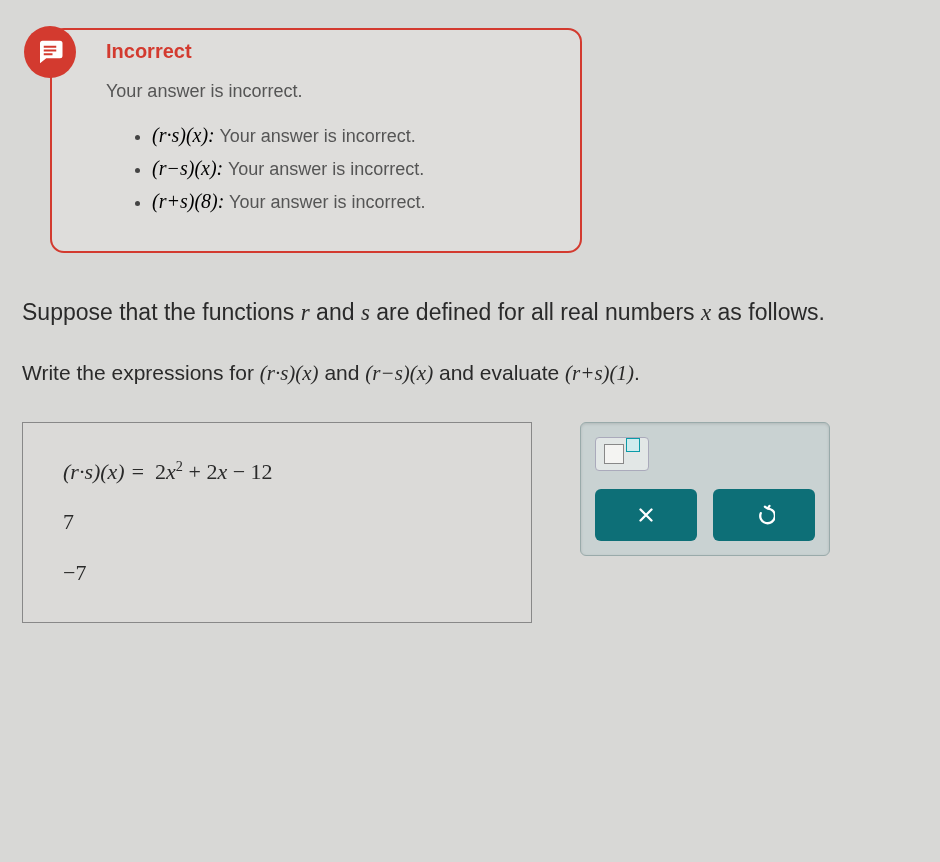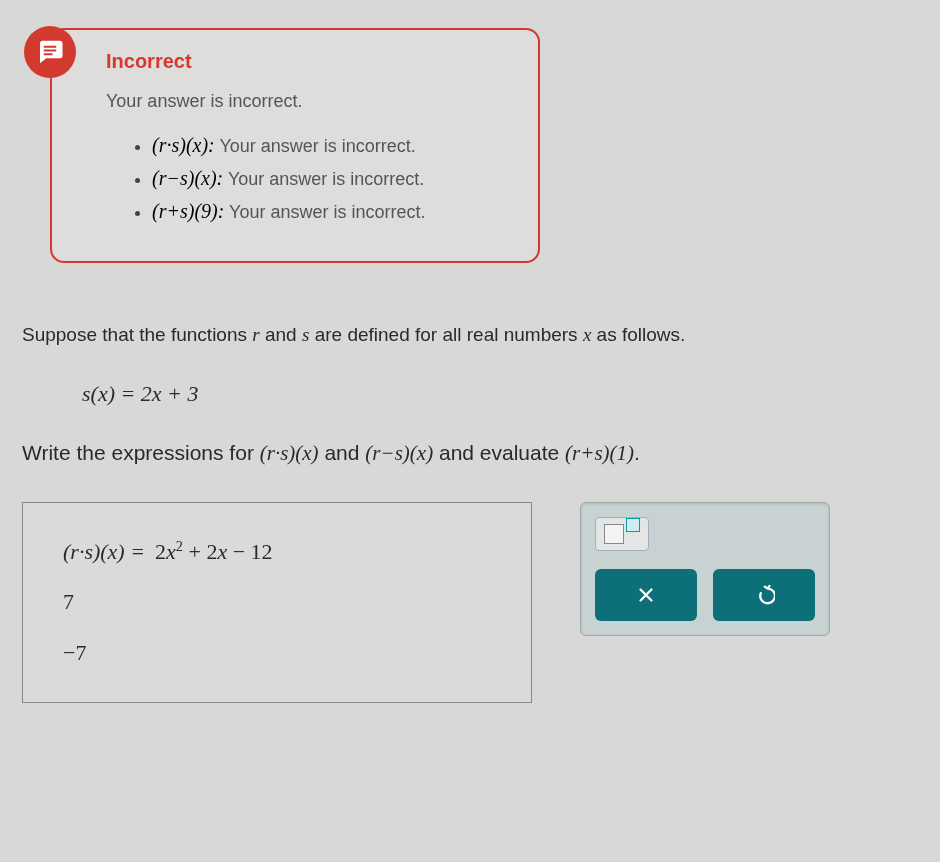--- a/index.html
+++ b/index.html
@@ -9,23 +9,23 @@
     background: #d8d8d6;
     font-family: Arial, Helvetica, sans-serif;
     color: #2a2a2a;
     padding: 28px 28px 28px 22px;
     position: relative;
   }
   .feedback-card {
     position: relative;
     border: 2px solid #d33a2f;
     border-radius: 14px;
-    padding: 20px 28px 28px 54px;
+    padding: 10px 28px 28px 54px;
     margin-left: 28px;
-    width: 490px;
+    width: 532px;
     background: #dedddb;
   }
   .feedback-icon {
     position: absolute;
     left: -28px;
     top: -4px;
     width: 52px;
     height: 52px;
     border-radius: 50%;
     background: #d33a2f;
@@ -55,22 +55,22 @@
     margin-bottom: 10px;
   }
   .feedback-list li .expr {
     font-family: Georgia, 'Times New Roman', serif;
     font-style: italic;
     font-size: 20px;
     color: #000000;
   }
   .feedback-list li .msg { color: #555; }
   .question {
-    margin-top: 58px;
-    font-size: 19px;
+    margin-top: 42px;
+    font-size: 23px;
     line-height: 1.5;
   }
   .question .fn {
     font-family: Georgia, 'Times New Roman', serif;
     font-style: italic;
   }
   .defs {
     margin: 26px 0 0 60px;
     font-family: Georgia, 'Times New Roman', serif;
     font-style: italic;
@@ -171,32 +171,31 @@
   <ul class="feedback-list">
     <li>
       <span class="expr">(r·s)(x):</span>
       <span class="msg">Your answer is incorrect.</span>
     </li>
     <li>
       <span class="expr">(r−s)(x):</span>
       <span class="msg">Your answer is incorrect.</span>
     </li>
     <li>
-      <span class="expr">(r+s)(9):</span>
+      <span class="expr">(r+s)(8):</span>
       <span class="msg">Your answer is incorrect.</span>
     </li>
   </ul>
 </div>
 
 <div class="question">
   <span>Suppose that the functions </span><span class="fn">r</span><span> and </span><span class="fn">s</span><span> are defined for all real numbers </span><span class="fn">x</span><span> as follows.</span>
 </div>
 
 <div class="defs">
-  <div>s(x) = 2x + 3</div>
 </div>
 
 <div class="prompt2">
   <span>Write the expressions for </span><span class="fn">(r·s)(x)</span><span> and </span><span class="fn">(r−s)(x)</span><span> and evaluate </span><span class="fn">(r+s)(1)</span><span>.</span>
 </div>
 
 <div class="answer-row">
   <div class="answer-box">
     <div class="row">
       <span class="lhs">(r·s)(x) =</span>

